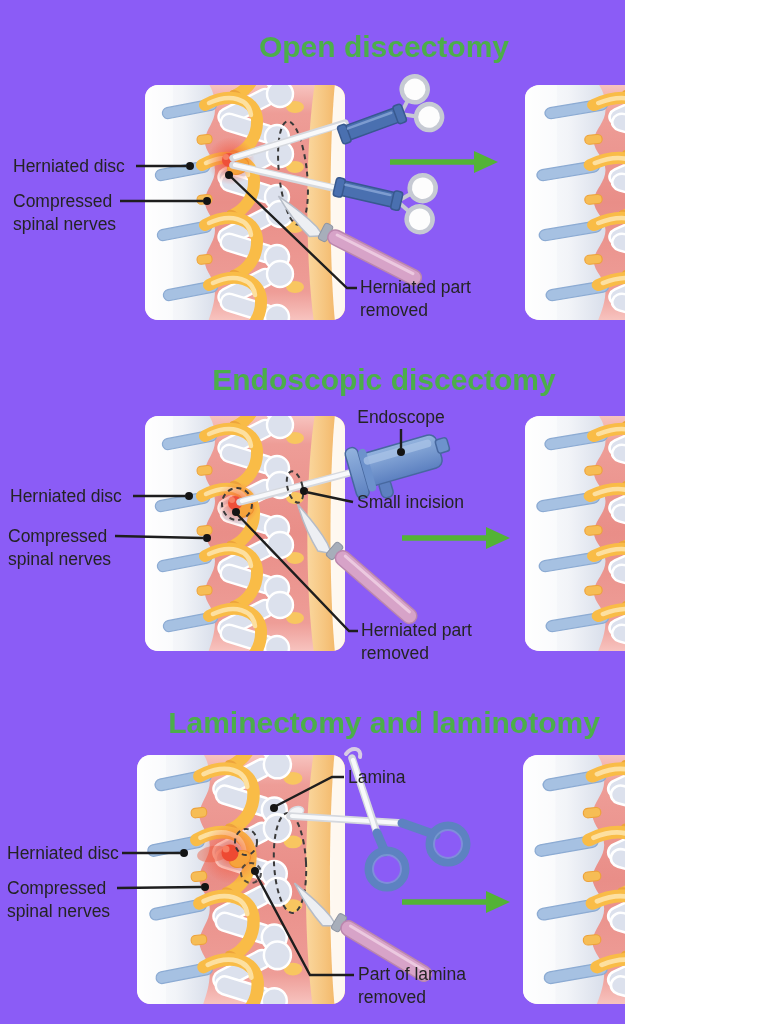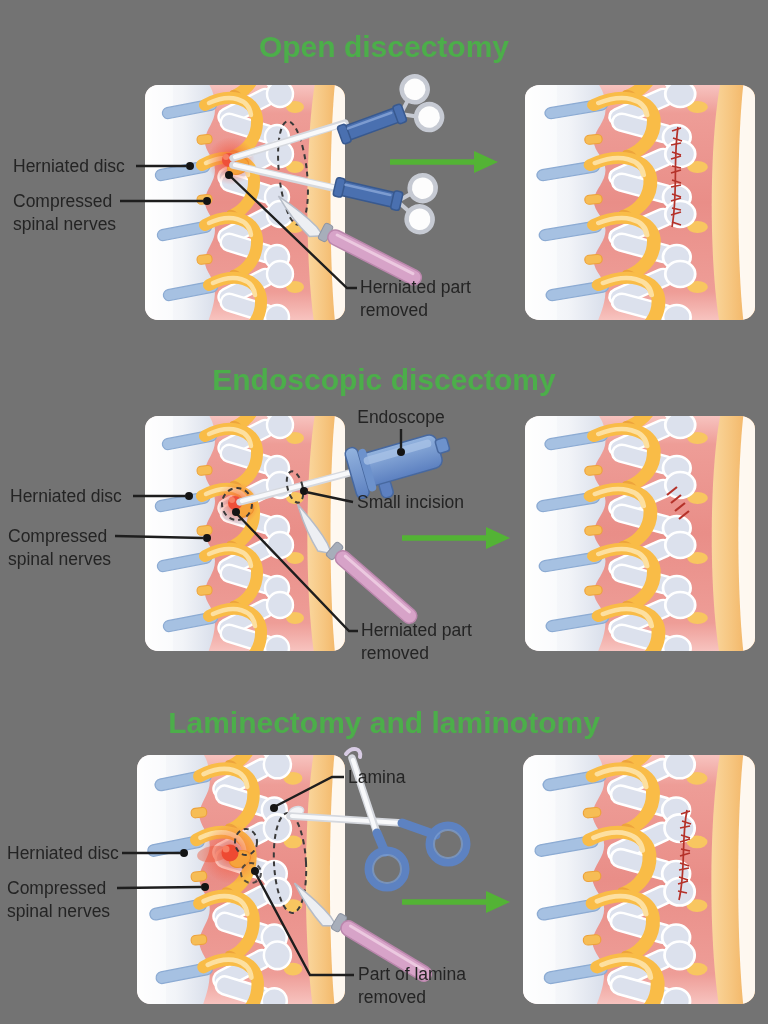--- a/index.html
+++ b/index.html
@@ -1,16 +1,16 @@
 <!DOCTYPE html>
 <html><head>
 <meta charset="utf-8">
 <style>
   html,body{margin:0;padding:0;background:#ffffff;}
-  .page{width:768px;height:1024px;background:#737373;position:relative;overflow:hidden;
+  .page{width:625px;height:1024px;background:#8b5cf6;position:relative;overflow:hidden;
         font-family:"Liberation Sans",sans-serif;}
   svg{display:block;}
   .title{font-family:"Liberation Sans",sans-serif;font-weight:700;font-size:30px;fill:#4cae4a;}
   .lbl{font-family:"Liberation Sans",sans-serif;font-size:17.5px;fill:#242424;}
   .leader{stroke:#1e1e1e;stroke-width:2.4;fill:none;}
   .dot{fill:#141414;}
   .dashed{fill:none;stroke:#3a3a3a;stroke-width:2;stroke-dasharray:5 4;}
   .shaft-o{stroke:#d5d8de;stroke-width:7.5;stroke-linecap:round;fill:none;}
   .shaft-i{stroke:#f8f9fb;stroke-width:4.2;stroke-linecap:round;fill:none;}
   .suture{stroke:#b5322a;stroke-width:1.7;fill:none;}

